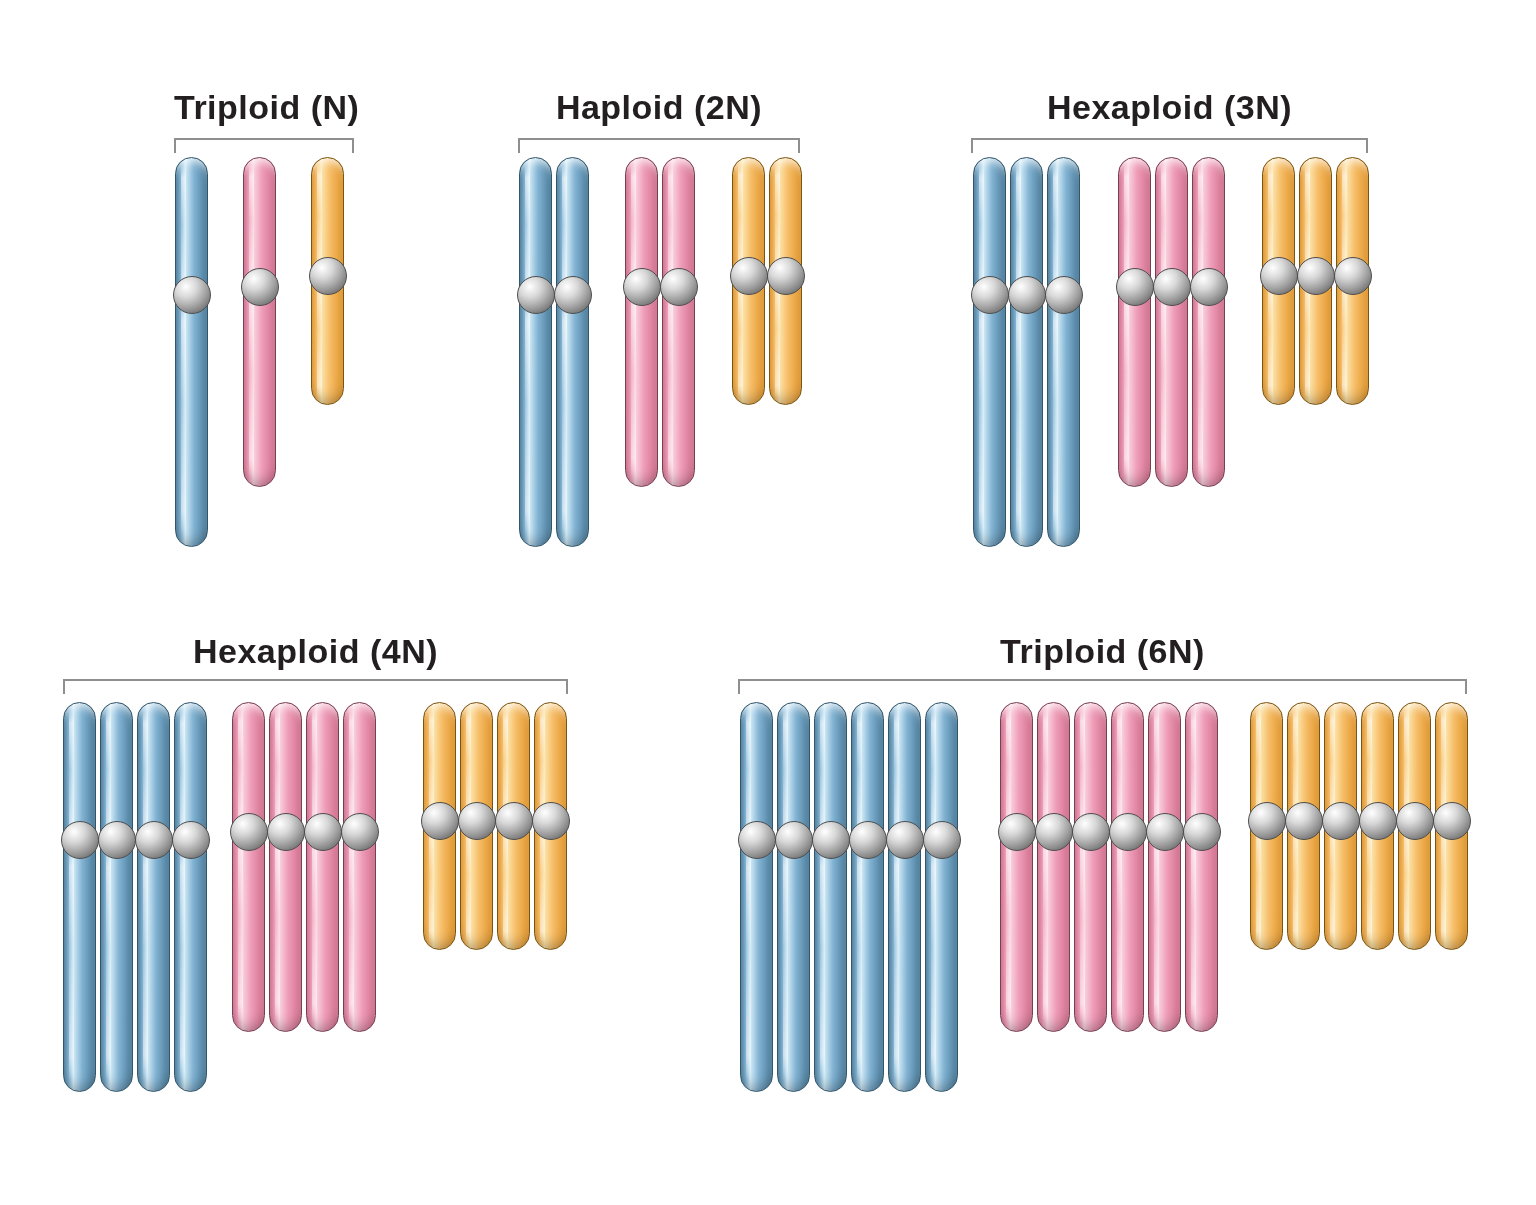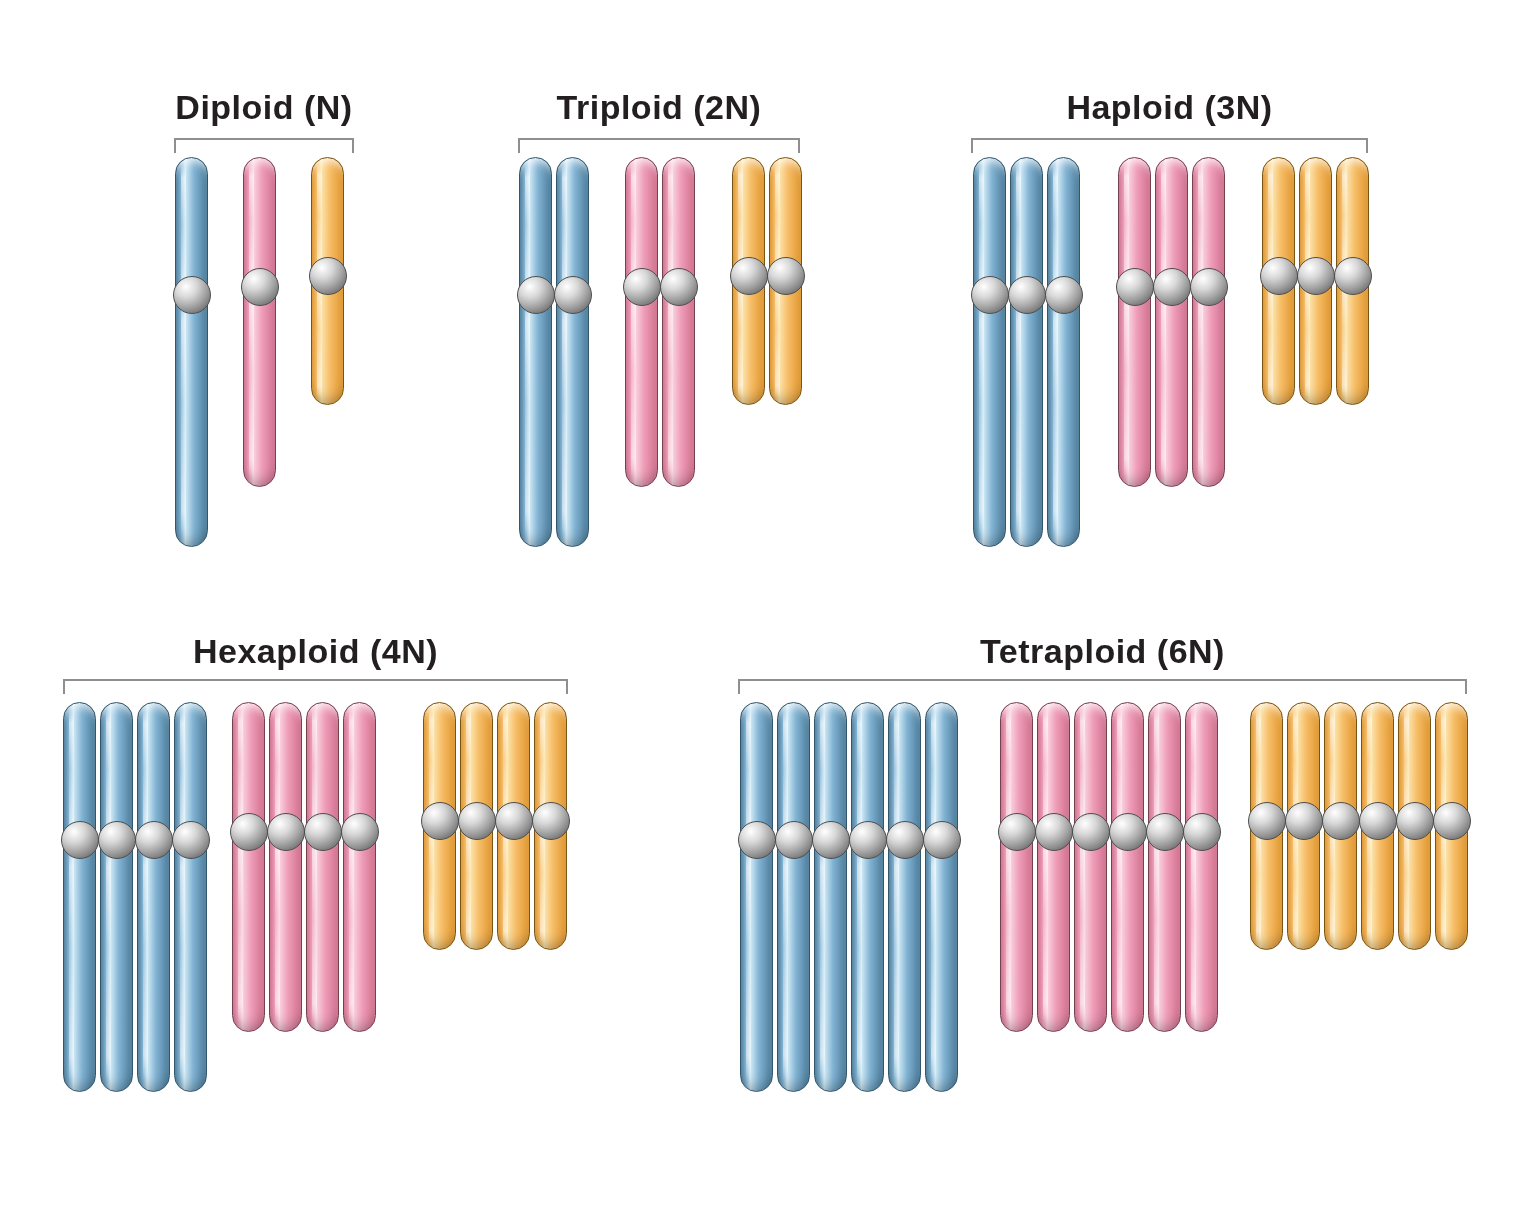--- a/index.html
+++ b/index.html
@@ -63,21 +63,21 @@
     border-radius: 50%;
     box-sizing: border-box;
     z-index: 3;
   }
 </style>
 </head>
 <body>
 
 <div class="canvas" id="canvas" style="background: rgb(255, 255, 255);">
     <div class="group" style="left: 174px; top: 86px; width: 180px;">
-      <div class="group-label" style="color: rgb(35, 31, 32);">Diploid (N)</div>
+      <div class="group-label" style="color: rgb(35, 31, 32);">Triploid (N)</div>
       <div class="group-bracket" style="left: 0px; top: 52px; width: 180px; border-color: rgb(143, 143, 143);"></div>
       <div class="chrom-area" style="top: 71px;">
         <div class="cluster" style="left: 1px; top: 0px; gap: 4px;">
           <div class="chromosome" style="width: 33px; height: 390px;">
             <div class="arm" style="top: 0px; height: 148px; border-radius: 16.5px; background: linear-gradient(90deg, rgb(76, 125, 155) 0%, rgb(130, 179, 211) 15%, rgb(210, 235, 247) 30%, rgb(130, 179, 211) 58%, rgb(76, 125, 155) 100%); border: 1.5px solid rgb(50, 86, 107);"></div>
             <div class="arm" style="top: 128px; height: 262px; border-radius: 16.5px; background: linear-gradient(90deg, rgb(76, 125, 155) 0%, rgb(130, 179, 211) 15%, rgb(210, 235, 247) 30%, rgb(130, 179, 211) 58%, rgb(76, 125, 155) 100%); border: 1.5px solid rgb(50, 86, 107);"></div>
             <div class="centromere" style="width: 38px; height: 38px; left: -2.5px; top: 119px; background: radial-gradient(circle at 33% 27%, rgb(255, 255, 255) 0%, rgb(216, 216, 216) 30%, rgb(163, 163, 163) 58%, rgb(109, 109, 109) 85%, rgb(109, 109, 109) 100%); border: 1px solid rgb(78, 78, 78);"></div>
           </div>
         </div>
         <div class="cluster" style="left: 69px; top: 0px; gap: 4px;">
@@ -90,21 +90,21 @@
         <div class="cluster" style="left: 137px; top: 0px; gap: 4px;">
           <div class="chromosome" style="width: 33px; height: 248px;">
             <div class="arm" style="top: 0px; height: 129px; border-radius: 16.5px; background: linear-gradient(90deg, rgb(225, 151, 47) 0%, rgb(246, 189, 103) 15%, rgb(252, 229, 173) 30%, rgb(246, 189, 103) 58%, rgb(225, 151, 47) 100%); border: 1.5px solid rgb(122, 85, 18);"></div>
             <div class="arm" style="top: 109px; height: 139px; border-radius: 16.5px; background: linear-gradient(90deg, rgb(225, 151, 47) 0%, rgb(246, 189, 103) 15%, rgb(252, 229, 173) 30%, rgb(246, 189, 103) 58%, rgb(225, 151, 47) 100%); border: 1.5px solid rgb(122, 85, 18);"></div>
             <div class="centromere" style="width: 38px; height: 38px; left: -2.5px; top: 100px; background: radial-gradient(circle at 33% 27%, rgb(255, 255, 255) 0%, rgb(216, 216, 216) 30%, rgb(163, 163, 163) 58%, rgb(109, 109, 109) 85%, rgb(109, 109, 109) 100%); border: 1px solid rgb(78, 78, 78);"></div>
           </div>
         </div>
       </div>
     </div>
     <div class="group" style="left: 518px; top: 86px; width: 282px;">
-      <div class="group-label" style="color: rgb(35, 31, 32);">Triploid (2N)</div>
+      <div class="group-label" style="color: rgb(35, 31, 32);">Haploid (2N)</div>
       <div class="group-bracket" style="left: 0px; top: 52px; width: 282px; border-color: rgb(143, 143, 143);"></div>
       <div class="chrom-area" style="top: 71px;">
         <div class="cluster" style="left: 1px; top: 0px; gap: 4px;">
           <div class="chromosome" style="width: 33px; height: 390px;">
             <div class="arm" style="top: 0px; height: 148px; border-radius: 16.5px; background: linear-gradient(90deg, rgb(76, 125, 155) 0%, rgb(130, 179, 211) 15%, rgb(210, 235, 247) 30%, rgb(130, 179, 211) 58%, rgb(76, 125, 155) 100%); border: 1.5px solid rgb(50, 86, 107);"></div>
             <div class="arm" style="top: 128px; height: 262px; border-radius: 16.5px; background: linear-gradient(90deg, rgb(76, 125, 155) 0%, rgb(130, 179, 211) 15%, rgb(210, 235, 247) 30%, rgb(130, 179, 211) 58%, rgb(76, 125, 155) 100%); border: 1.5px solid rgb(50, 86, 107);"></div>
             <div class="centromere" style="width: 38px; height: 38px; left: -2.5px; top: 119px; background: radial-gradient(circle at 33% 27%, rgb(255, 255, 255) 0%, rgb(216, 216, 216) 30%, rgb(163, 163, 163) 58%, rgb(109, 109, 109) 85%, rgb(109, 109, 109) 100%); border: 1px solid rgb(78, 78, 78);"></div>
           </div>
           <div class="chromosome" style="width: 33px; height: 390px;">
             <div class="arm" style="top: 0px; height: 148px; border-radius: 16.5px; background: linear-gradient(90deg, rgb(76, 125, 155) 0%, rgb(130, 179, 211) 15%, rgb(210, 235, 247) 30%, rgb(130, 179, 211) 58%, rgb(76, 125, 155) 100%); border: 1.5px solid rgb(50, 86, 107);"></div>
@@ -132,21 +132,21 @@
           </div>
           <div class="chromosome" style="width: 33px; height: 248px;">
             <div class="arm" style="top: 0px; height: 129px; border-radius: 16.5px; background: linear-gradient(90deg, rgb(225, 151, 47) 0%, rgb(246, 189, 103) 15%, rgb(252, 229, 173) 30%, rgb(246, 189, 103) 58%, rgb(225, 151, 47) 100%); border: 1.5px solid rgb(122, 85, 18);"></div>
             <div class="arm" style="top: 109px; height: 139px; border-radius: 16.5px; background: linear-gradient(90deg, rgb(225, 151, 47) 0%, rgb(246, 189, 103) 15%, rgb(252, 229, 173) 30%, rgb(246, 189, 103) 58%, rgb(225, 151, 47) 100%); border: 1.5px solid rgb(122, 85, 18);"></div>
             <div class="centromere" style="width: 38px; height: 38px; left: -2.5px; top: 100px; background: radial-gradient(circle at 33% 27%, rgb(255, 255, 255) 0%, rgb(216, 216, 216) 30%, rgb(163, 163, 163) 58%, rgb(109, 109, 109) 85%, rgb(109, 109, 109) 100%); border: 1px solid rgb(78, 78, 78);"></div>
           </div>
         </div>
       </div>
     </div>
     <div class="group" style="left: 971px; top: 86px; width: 397px;">
-      <div class="group-label" style="color: rgb(35, 31, 32);">Haploid (3N)</div>
+      <div class="group-label" style="color: rgb(35, 31, 32);">Hexaploid (3N)</div>
       <div class="group-bracket" style="left: 0px; top: 52px; width: 397px; border-color: rgb(143, 143, 143);"></div>
       <div class="chrom-area" style="top: 71px;">
         <div class="cluster" style="left: 2px; top: 0px; gap: 4px;">
           <div class="chromosome" style="width: 33px; height: 390px;">
             <div class="arm" style="top: 0px; height: 148px; border-radius: 16.5px; background: linear-gradient(90deg, rgb(76, 125, 155) 0%, rgb(130, 179, 211) 15%, rgb(210, 235, 247) 30%, rgb(130, 179, 211) 58%, rgb(76, 125, 155) 100%); border: 1.5px solid rgb(50, 86, 107);"></div>
             <div class="arm" style="top: 128px; height: 262px; border-radius: 16.5px; background: linear-gradient(90deg, rgb(76, 125, 155) 0%, rgb(130, 179, 211) 15%, rgb(210, 235, 247) 30%, rgb(130, 179, 211) 58%, rgb(76, 125, 155) 100%); border: 1.5px solid rgb(50, 86, 107);"></div>
             <div class="centromere" style="width: 38px; height: 38px; left: -2.5px; top: 119px; background: radial-gradient(circle at 33% 27%, rgb(255, 255, 255) 0%, rgb(216, 216, 216) 30%, rgb(163, 163, 163) 58%, rgb(109, 109, 109) 85%, rgb(109, 109, 109) 100%); border: 1px solid rgb(78, 78, 78);"></div>
           </div>
           <div class="chromosome" style="width: 33px; height: 390px;">
             <div class="arm" style="top: 0px; height: 148px; border-radius: 16.5px; background: linear-gradient(90deg, rgb(76, 125, 155) 0%, rgb(130, 179, 211) 15%, rgb(210, 235, 247) 30%, rgb(130, 179, 211) 58%, rgb(76, 125, 155) 100%); border: 1.5px solid rgb(50, 86, 107);"></div>
@@ -261,21 +261,21 @@
           </div>
           <div class="chromosome" style="width: 33px; height: 248px;">
             <div class="arm" style="top: 0px; height: 129px; border-radius: 16.5px; background: linear-gradient(90deg, rgb(225, 151, 47) 0%, rgb(246, 189, 103) 15%, rgb(252, 229, 173) 30%, rgb(246, 189, 103) 58%, rgb(225, 151, 47) 100%); border: 1.5px solid rgb(122, 85, 18);"></div>
             <div class="arm" style="top: 109px; height: 139px; border-radius: 16.5px; background: linear-gradient(90deg, rgb(225, 151, 47) 0%, rgb(246, 189, 103) 15%, rgb(252, 229, 173) 30%, rgb(246, 189, 103) 58%, rgb(225, 151, 47) 100%); border: 1.5px solid rgb(122, 85, 18);"></div>
             <div class="centromere" style="width: 38px; height: 38px; left: -2.5px; top: 100px; background: radial-gradient(circle at 33% 27%, rgb(255, 255, 255) 0%, rgb(216, 216, 216) 30%, rgb(163, 163, 163) 58%, rgb(109, 109, 109) 85%, rgb(109, 109, 109) 100%); border: 1px solid rgb(78, 78, 78);"></div>
           </div>
         </div>
       </div>
     </div>
     <div class="group" style="left: 738px; top: 630px; width: 729px;">
-      <div class="group-label" style="color: rgb(35, 31, 32);">Tetraploid (6N)</div>
+      <div class="group-label" style="color: rgb(35, 31, 32);">Triploid (6N)</div>
       <div class="group-bracket" style="left: 0px; top: 49px; width: 729px; border-color: rgb(143, 143, 143);"></div>
       <div class="chrom-area" style="top: 72px;">
         <div class="cluster" style="left: 2px; top: 0px; gap: 4px;">
           <div class="chromosome" style="width: 33px; height: 390px;">
             <div class="arm" style="top: 0px; height: 148px; border-radius: 16.5px; background: linear-gradient(90deg, rgb(76, 125, 155) 0%, rgb(130, 179, 211) 15%, rgb(210, 235, 247) 30%, rgb(130, 179, 211) 58%, rgb(76, 125, 155) 100%); border: 1.5px solid rgb(50, 86, 107);"></div>
             <div class="arm" style="top: 128px; height: 262px; border-radius: 16.5px; background: linear-gradient(90deg, rgb(76, 125, 155) 0%, rgb(130, 179, 211) 15%, rgb(210, 235, 247) 30%, rgb(130, 179, 211) 58%, rgb(76, 125, 155) 100%); border: 1.5px solid rgb(50, 86, 107);"></div>
             <div class="centromere" style="width: 38px; height: 38px; left: -2.5px; top: 119px; background: radial-gradient(circle at 33% 27%, rgb(255, 255, 255) 0%, rgb(216, 216, 216) 30%, rgb(163, 163, 163) 58%, rgb(109, 109, 109) 85%, rgb(109, 109, 109) 100%); border: 1px solid rgb(78, 78, 78);"></div>
           </div>
           <div class="chromosome" style="width: 33px; height: 390px;">
             <div class="arm" style="top: 0px; height: 148px; border-radius: 16.5px; background: linear-gradient(90deg, rgb(76, 125, 155) 0%, rgb(130, 179, 211) 15%, rgb(210, 235, 247) 30%, rgb(130, 179, 211) 58%, rgb(76, 125, 155) 100%); border: 1.5px solid rgb(50, 86, 107);"></div>

